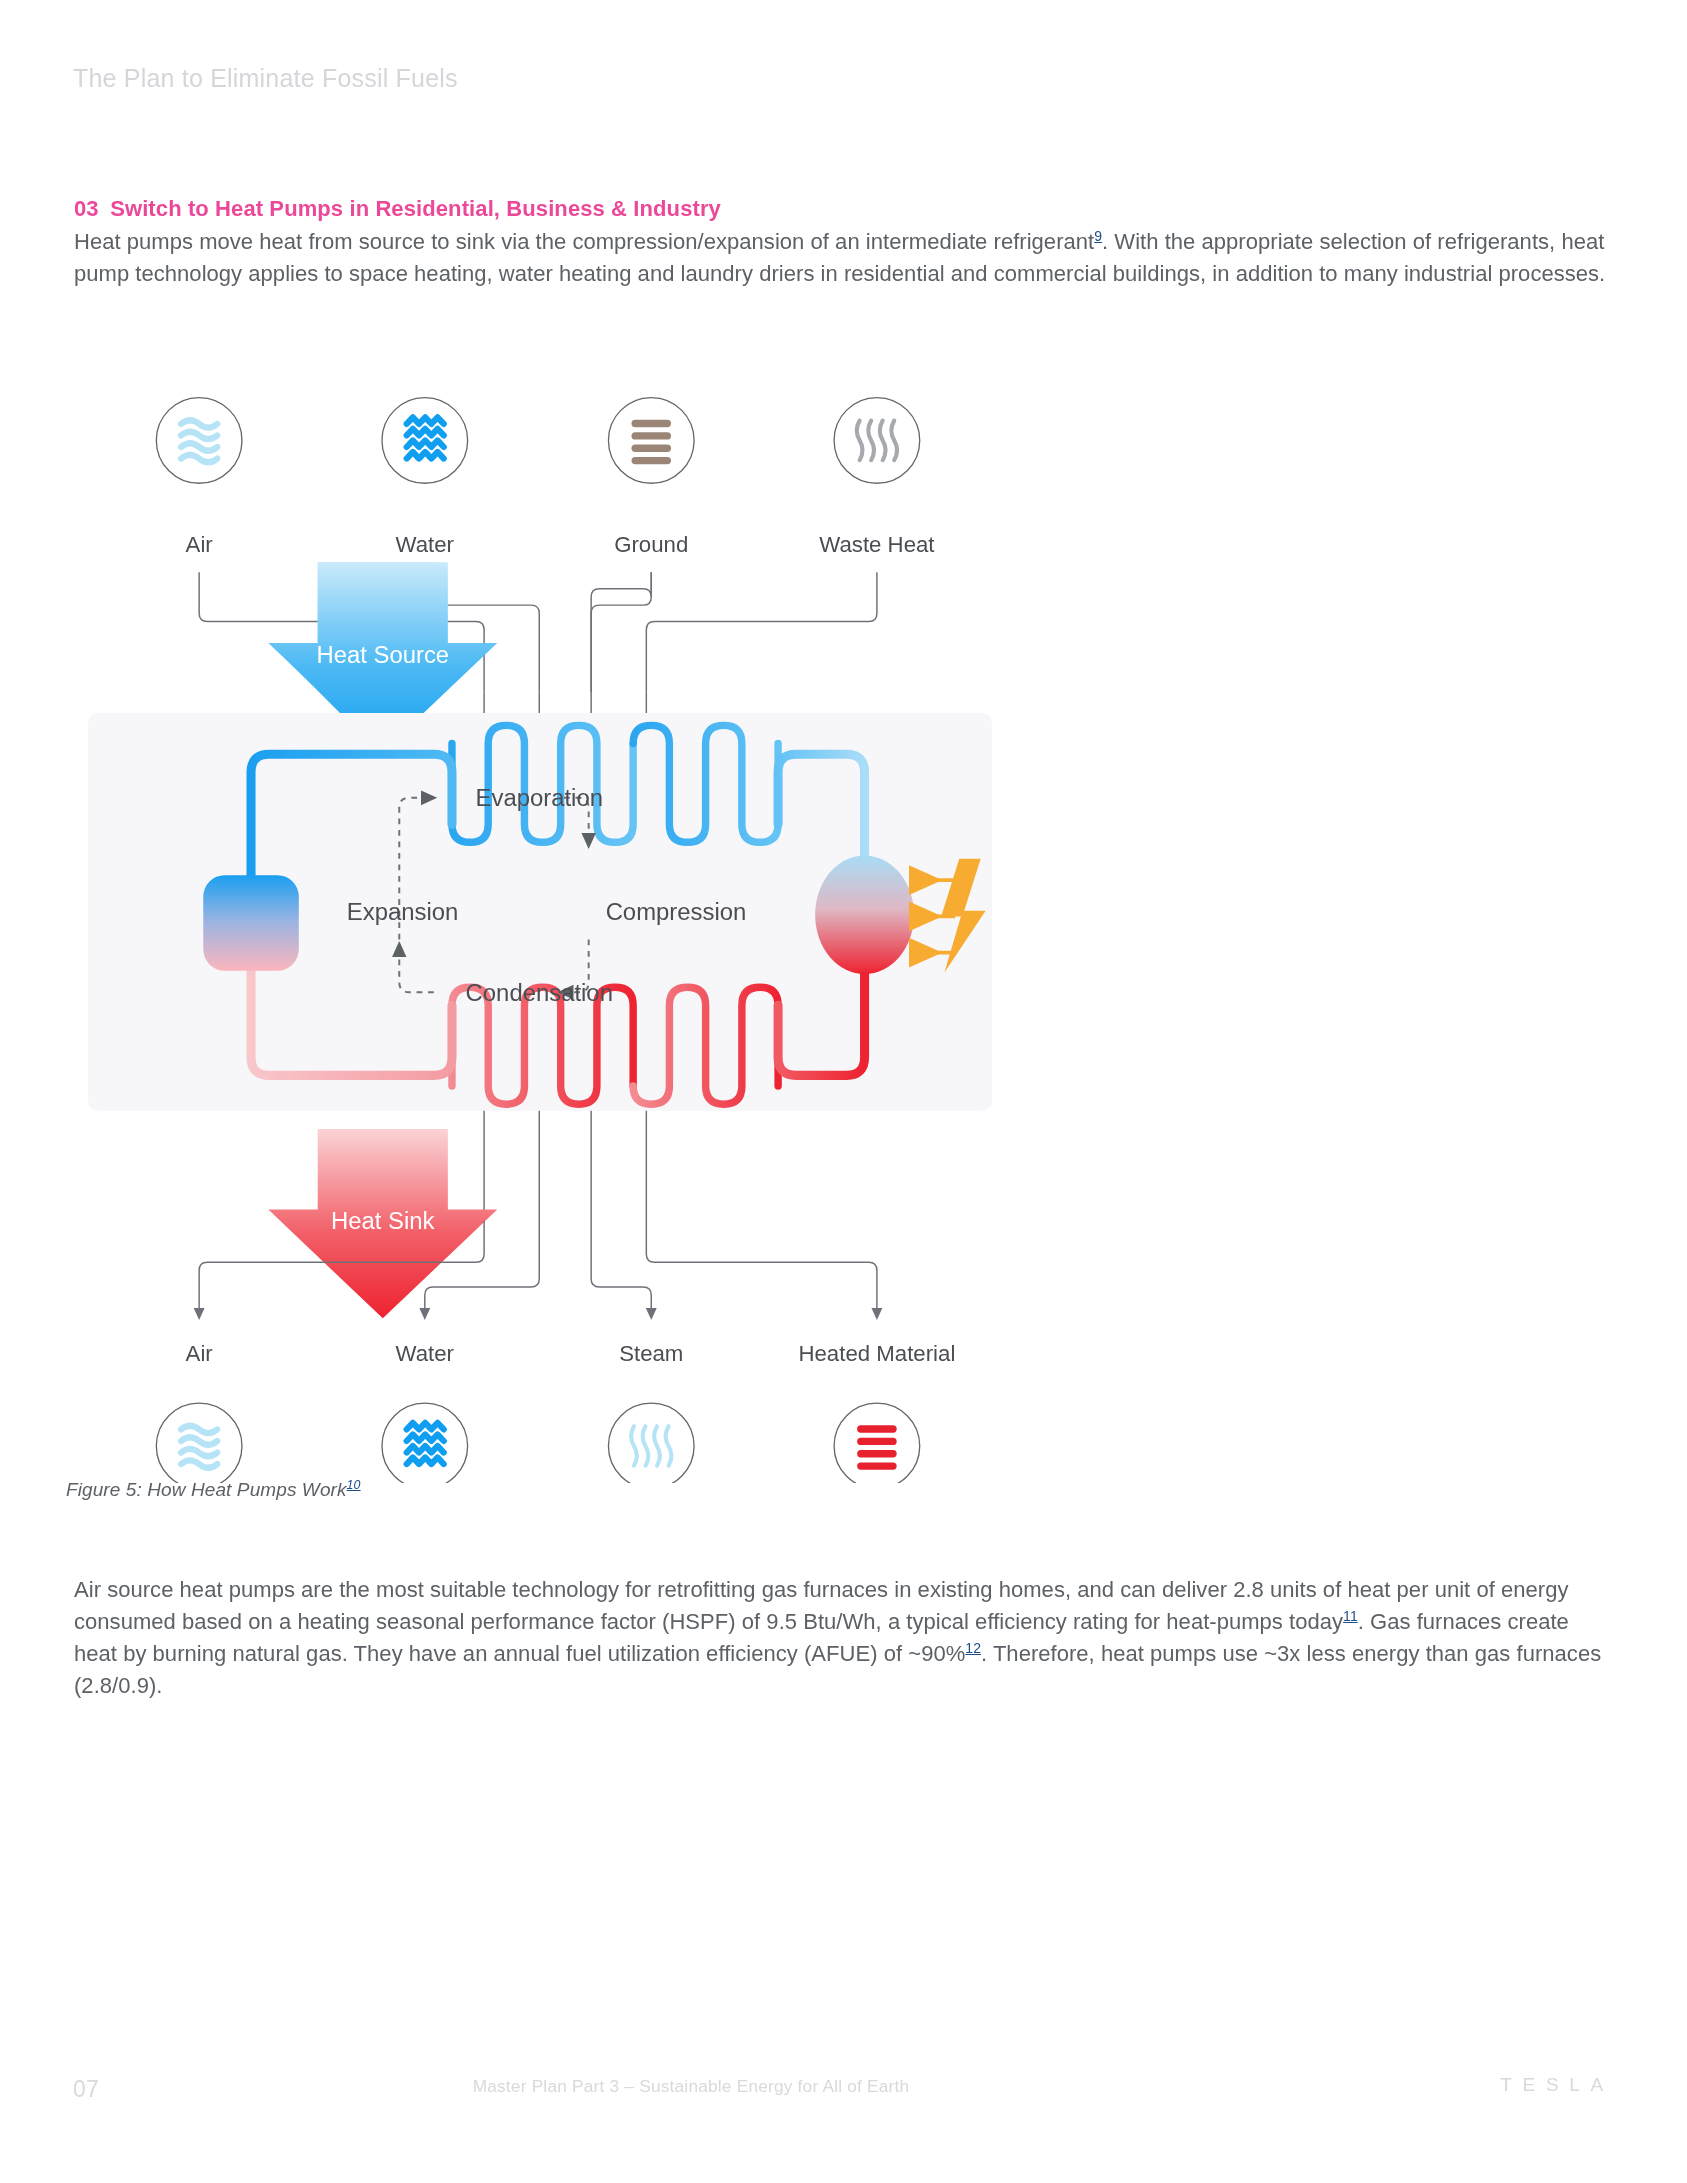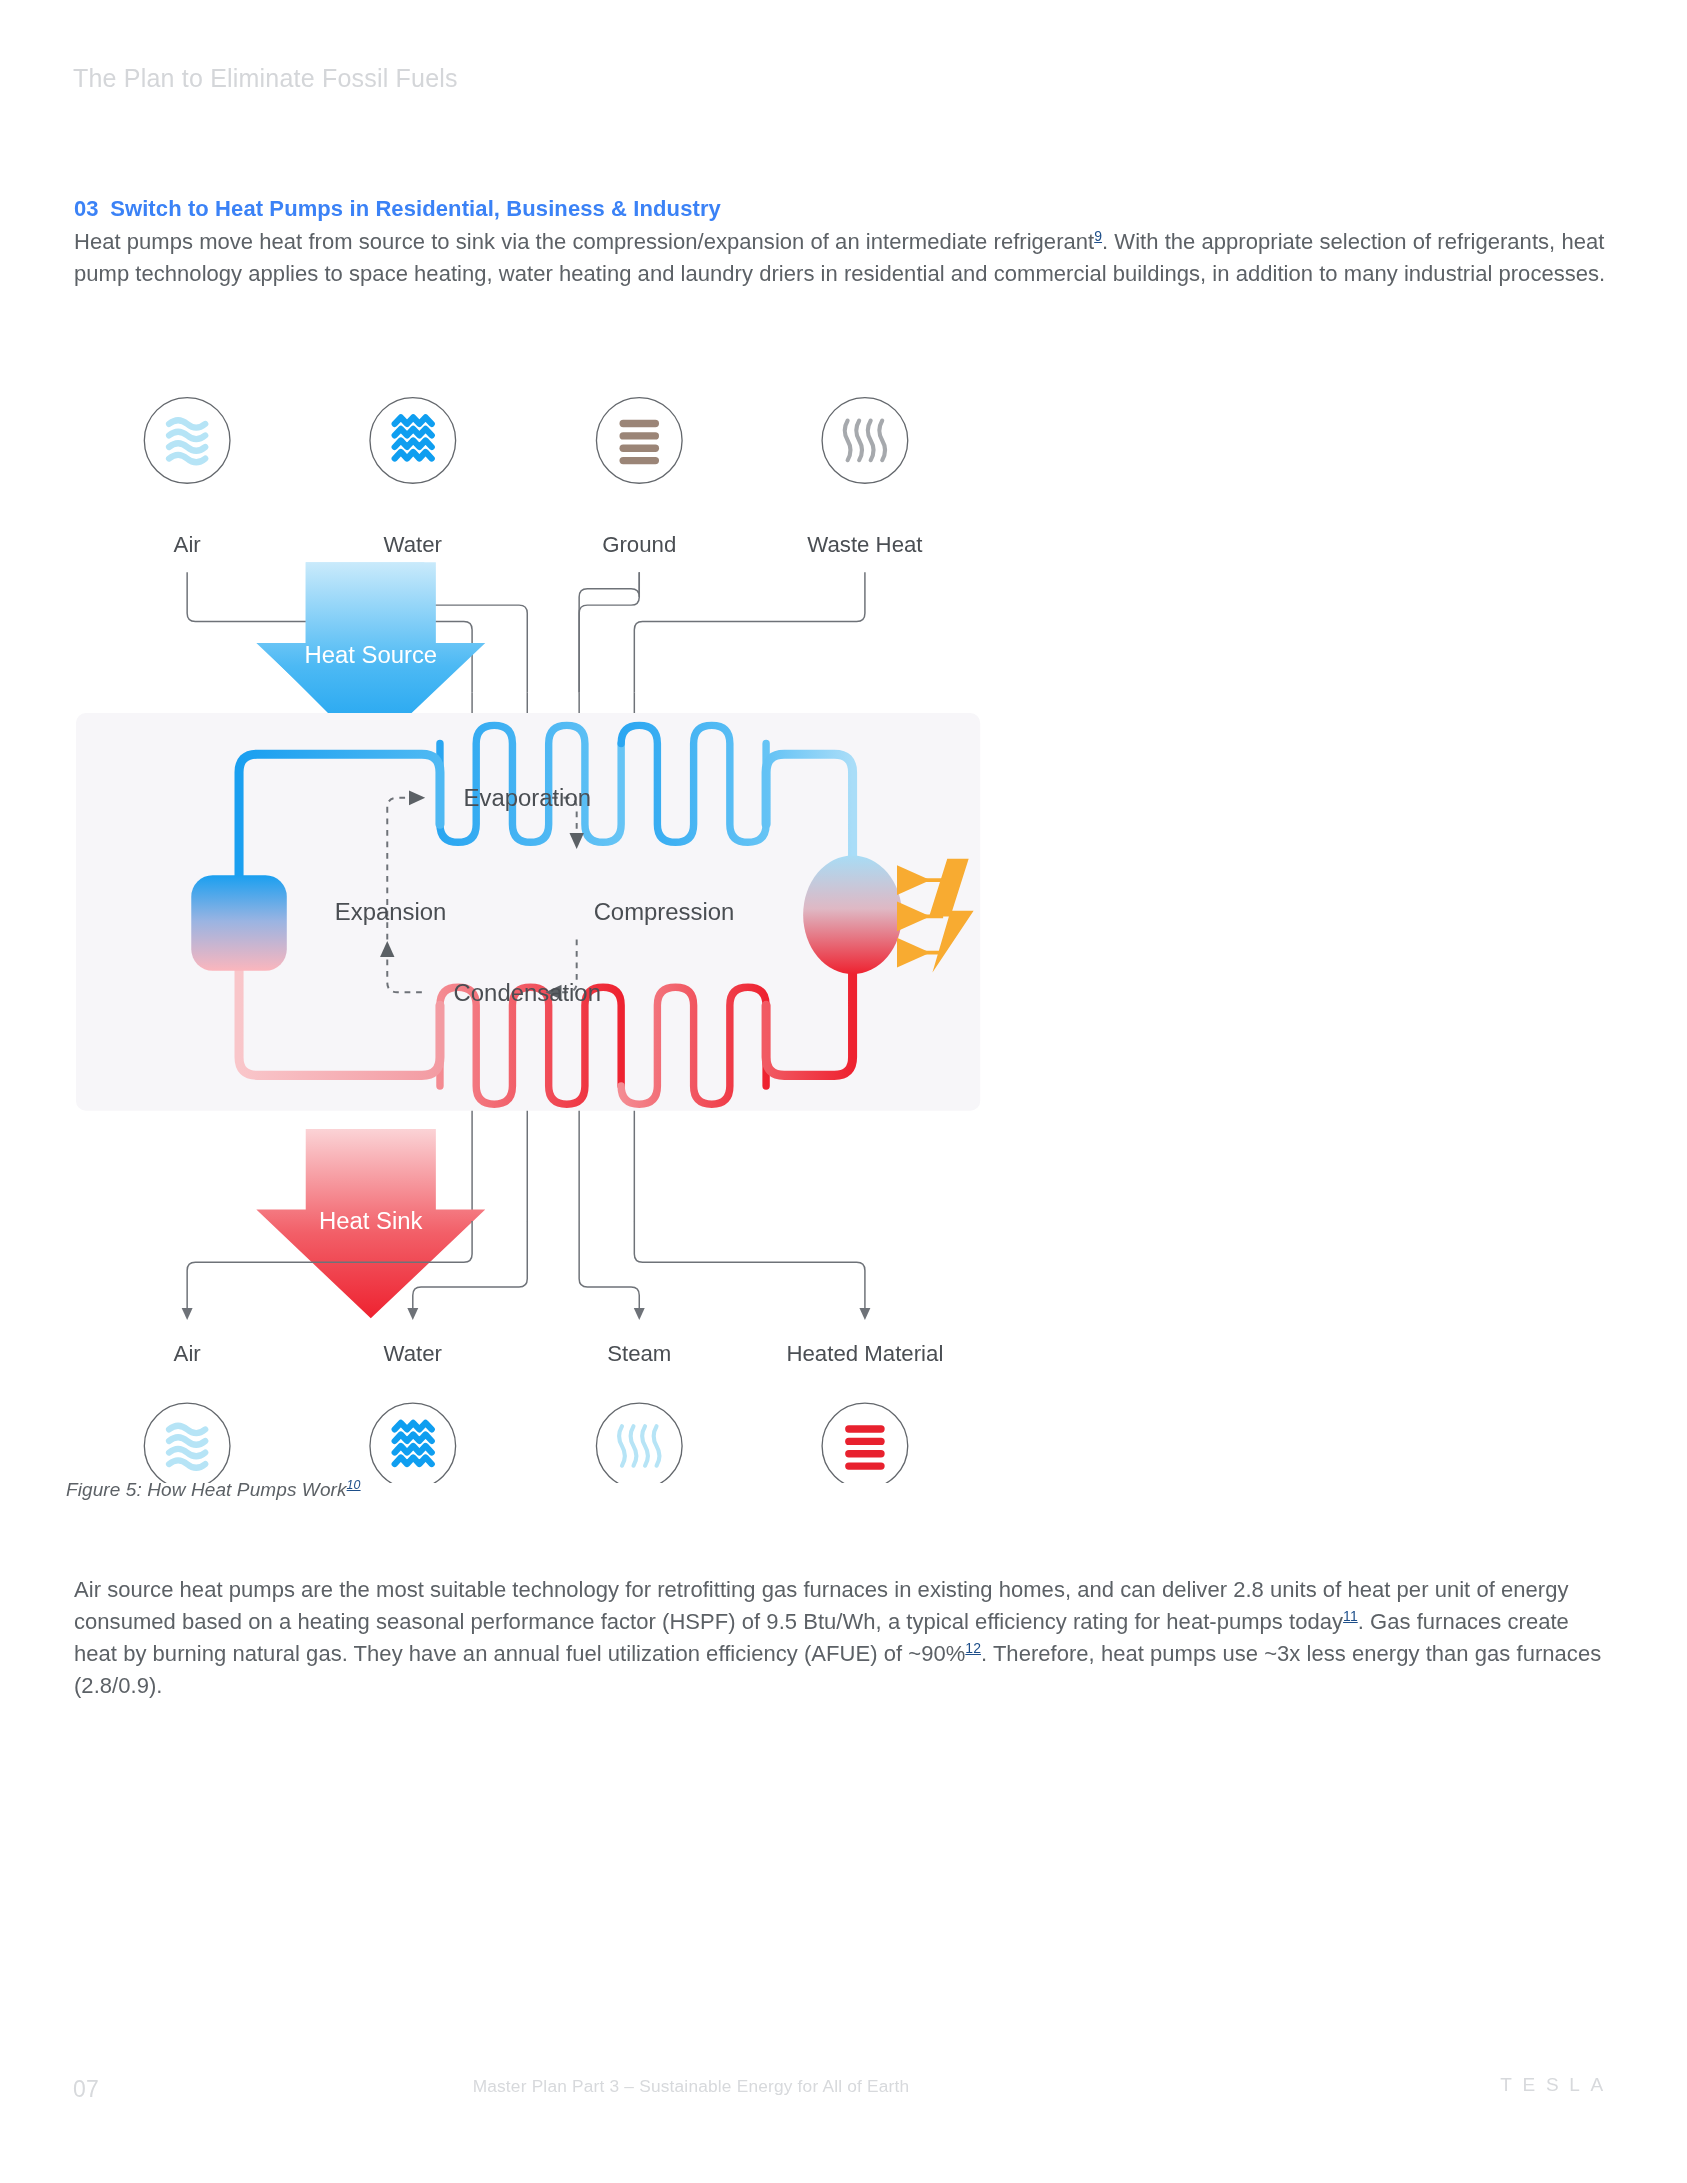--- a/index.html
+++ b/index.html
@@ -29,21 +29,21 @@
     text-align: center;
   }
 
   
   .section-head {
     position: absolute;
     left: 74px;
     top: 196px;
     font-size: 22px;
     font-weight: 700;
-    color: #3b82f6;
+    color: #ec4899;
     letter-spacing: 0.1px;
   }
   .section-head .num { margin-right: 11.5px; }
 
   .intro {
     position: absolute;
     left: 74px;
     top: 226px;
     width: 1541px;
     font-size: 22px;
@@ -59,20 +59,21 @@
     line-height: 0;
   }
 
   
   .figure {
     position: absolute;
     left: 0px;
     top: 363px;
     width: 1370px;
     height: 1120px;
+    padding-left: 12px;
   }
   .figure svg { display: block; }
 
   
   .fig-caption {
     position: absolute;
     left: 66px;
     top: 1479px;
     font-size: 19px;
     font-style: italic;

